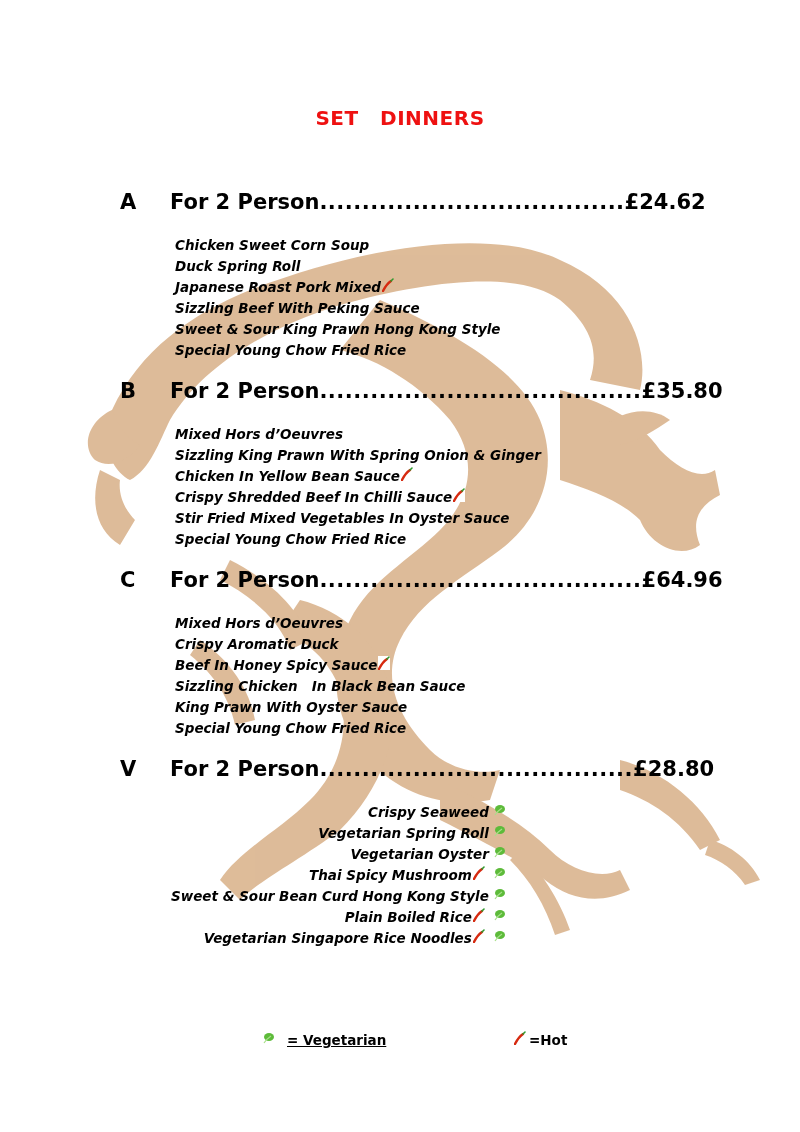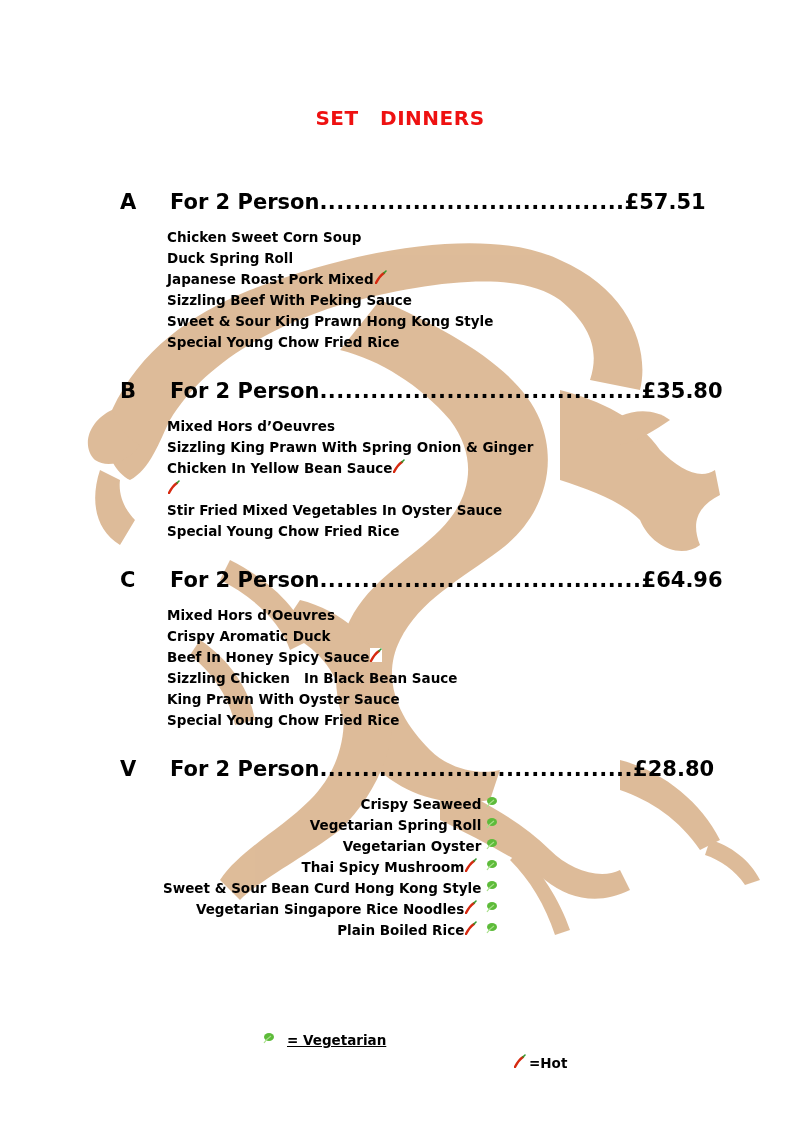--- a/index.html
+++ b/index.html
@@ -7,29 +7,29 @@
          font-family:"DejaVu Sans", "Liberation Sans", sans-serif; color:#000; }
   .dragon { position:absolute; left:0; top:0; width:800px; height:1132px; z-index:0; }
   .content { position:absolute; left:0; top:0; width:800px; height:1104px; z-index:1; }
   .title { position:absolute; top:106px; left:0; width:800px; text-align:center;
            color:#ee1111; font-weight:bold; font-size:20px; letter-spacing:0.5px; word-spacing:14px; }
   .set { position:absolute; left:0; width:800px; }
   .set-head { position:relative; height:30px; font-weight:bold; font-size:21px; }
   .set-letter { position:absolute; left:120px; top:0; }
   .set-label { position:absolute; left:170px; top:0; white-space:nowrap; }
   .dots { letter-spacing:0.5px; }
-  .items { position:absolute; left:163px; list-style:none; margin:4px; padding:0; }
+  .items { position:absolute; left:163px; list-style:none; margin:12px; padding:0;font-style:italic; }
   .items li { height:21px; font-weight:bold; font-size:13.5px; line-height:21px; white-space:nowrap; }
   .items.v { left:159px;text-align:right; }
   .icon { display:inline-block; vertical-align:middle; }
   .chili { width:12px; height:14px; margin-left:1px; position:relative; top:-3px; }
   .leaf { width:13px; height:12px; margin-left:4px; position:relative; top:-3px; }
   .legend { position:absolute; top:1032px; left:0; width:800px; height:20px; font-weight:bold; font-size:13.5px; }
   .legend-veg { position:absolute; left:262px; top:0; white-space:nowrap;text-decoration:underline; }
-  .legend-hot { position:absolute; left:514px; top:0; white-space:nowrap;margin-top:23px; }
+  .legend-hot { position:absolute; left:514px; top:0; white-space:nowrap; }
 </style>
 </head>
 <body>
 
 <svg class="dragon" viewBox="0 0 800 1132" xmlns="http://www.w3.org/2000/svg">
   <g fill="#dcb894" opacity="0.95">
 
     <path d="M560,260 C500,230 380,240 250,290 C190,315 140,350 112,410 C100,440 110,470 130,480 C150,470 160,440 170,420 C200,370 260,330 340,305 C430,280 520,270 560,300 C590,325 600,350 590,380 L640,390 C650,350 630,290 560,260 Z"></path>
 
     <path d="M112,410 C90,420 80,445 95,460 C110,470 130,460 140,445 C130,440 120,430 112,410 Z"></path>
@@ -51,21 +51,21 @@
     <path d="M710,840 C730,845 750,860 760,880 L745,885 C735,870 720,860 705,855 Z"></path>
   </g>
 </svg>
 
 <div class="content">
   <div class="title">SET   DINNERS</div>
 
   <section class="set" style="top:190px;">
     <div class="set-head">
       <span class="set-letter">A</span>
-      <span class="set-label"><span>For 2 Person</span><span class="dots">....................................</span><span>£57.51</span></span>
+      <span class="set-label"><span>For 2 Person</span><span class="dots">....................................</span><span>£24.62</span></span>
     </div>
     <ul class="items" style="top:33px;">
       <li><span>Chicken Sweet Corn Soup</span></li>
       <li><span>Duck Spring Roll</span></li>
       <li><span>Japanese Roast Pork Mixed</span><svg class="icon chili" viewBox="0 0 12 14">
             <path d="M1,13 C3,9 6,5 9,3" stroke="#d62a10" stroke-width="2.4" fill="none" stroke-linecap="round"></path>
             <path d="M9,3 L11,1" stroke="#2e9a2e" stroke-width="1.6" stroke-linecap="round"></path>
           </svg></li>
       <li><span>Sizzling Beef With Peking Sauce</span></li>
       <li><span>Sweet &amp; Sour King Prawn Hong Kong Style</span></li>
@@ -78,21 +78,21 @@
       <span class="set-letter">B</span>
       <span class="set-label"><span>For 2 Person</span><span class="dots">......................................</span><span>£35.80</span></span>
     </div>
     <ul class="items" style="top:33px;">
       <li><span>Mixed Hors d’Oeuvres</span></li>
       <li><span>Sizzling King Prawn With Spring Onion &amp; Ginger</span></li>
       <li><span>Chicken In Yellow Bean Sauce</span><svg class="icon chili" viewBox="0 0 12 14" style="background:#fff;">
             <path d="M1,13 C3,9 6,5 9,3" stroke="#d62a10" stroke-width="2.4" fill="none" stroke-linecap="round"></path>
             <path d="M9,3 L11,1" stroke="#2e9a2e" stroke-width="1.6" stroke-linecap="round"></path>
           </svg></li>
-      <li><svg class="icon chili" viewBox="0 0 12 14" style="background:#fff;">
+      <li><span>Crispy Shredded Beef In Chilli Sauce</span><svg class="icon chili" viewBox="0 0 12 14" style="background:#fff;">
             <path d="M1,13 C3,9 6,5 9,3" stroke="#d62a10" stroke-width="2.4" fill="none" stroke-linecap="round"></path>
             <path d="M9,3 L11,1" stroke="#2e9a2e" stroke-width="1.6" stroke-linecap="round"></path>
           </svg></li>
       <li><span>Stir Fried Mixed Vegetables In Oyster Sauce</span></li>
       <li><span>Special Young Chow Fried Rice</span></li>
     </ul>
   </section>
 
   <section class="set" style="top:568px;">
     <div class="set-head">
@@ -134,28 +134,28 @@
             <path d="M1,13 C3,9 6,5 9,3" stroke="#d62a10" stroke-width="2.4" fill="none" stroke-linecap="round"></path>
             <path d="M9,3 L11,1" stroke="#2e9a2e" stroke-width="1.6" stroke-linecap="round"></path>
           </svg><svg class="icon leaf" viewBox="0 0 13 12" style="margin-left:8px;">
             <ellipse cx="7" cy="5" rx="5" ry="4" fill="#5dbb3a"></ellipse>
             <path d="M2,11 C4,8 6,6 9,4" stroke="#a8e08a" stroke-width="1.2" fill="none"></path>
           </svg></li>
       <li><span>Sweet &amp; Sour Bean Curd Hong Kong Style</span><svg class="icon leaf" viewBox="0 0 13 12">
             <ellipse cx="7" cy="5" rx="5" ry="4" fill="#5dbb3a"></ellipse>
             <path d="M2,11 C4,8 6,6 9,4" stroke="#a8e08a" stroke-width="1.2" fill="none"></path>
           </svg></li>
-      <li><span>Vegetarian Singapore Rice Noodles</span><svg class="icon chili" viewBox="0 0 12 14">
+      <li><span>Plain Boiled Rice</span><svg class="icon chili" viewBox="0 0 12 14">
             <path d="M1,13 C3,9 6,5 9,3" stroke="#d62a10" stroke-width="2.4" fill="none" stroke-linecap="round"></path>
             <path d="M9,3 L11,1" stroke="#2e9a2e" stroke-width="1.6" stroke-linecap="round"></path>
           </svg><svg class="icon leaf" viewBox="0 0 13 12" style="margin-left:8px;">
             <ellipse cx="7" cy="5" rx="5" ry="4" fill="#5dbb3a"></ellipse>
             <path d="M2,11 C4,8 6,6 9,4" stroke="#a8e08a" stroke-width="1.2" fill="none"></path>
           </svg></li>
-      <li><span>Plain Boiled Rice</span><svg class="icon chili" viewBox="0 0 12 14">
+      <li><span>Vegetarian Singapore Rice Noodles</span><svg class="icon chili" viewBox="0 0 12 14">
             <path d="M1,13 C3,9 6,5 9,3" stroke="#d62a10" stroke-width="2.4" fill="none" stroke-linecap="round"></path>
             <path d="M9,3 L11,1" stroke="#2e9a2e" stroke-width="1.6" stroke-linecap="round"></path>
           </svg><svg class="icon leaf" viewBox="0 0 13 12" style="margin-left:8px;">
             <ellipse cx="7" cy="5" rx="5" ry="4" fill="#5dbb3a"></ellipse>
             <path d="M2,11 C4,8 6,6 9,4" stroke="#a8e08a" stroke-width="1.2" fill="none"></path>
           </svg></li>
     </ul>
   </section>
 
   <div class="legend">

